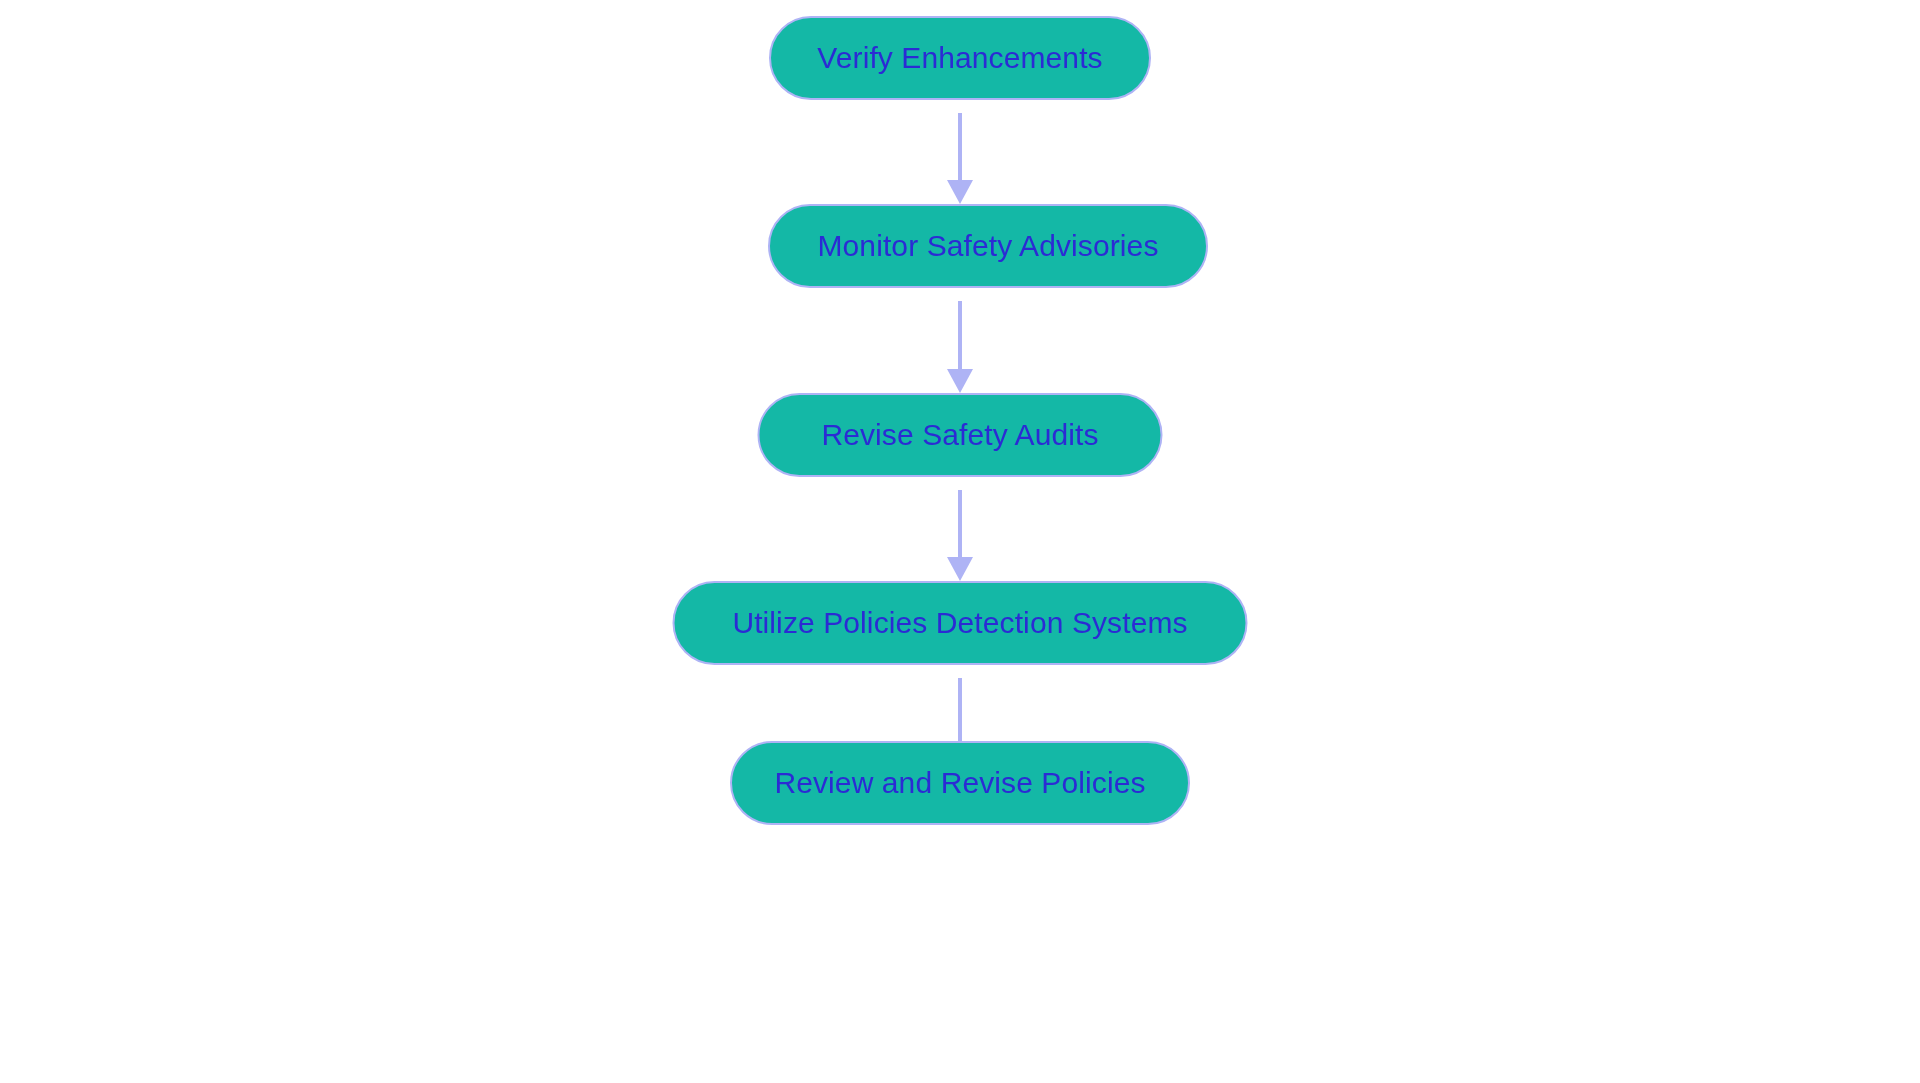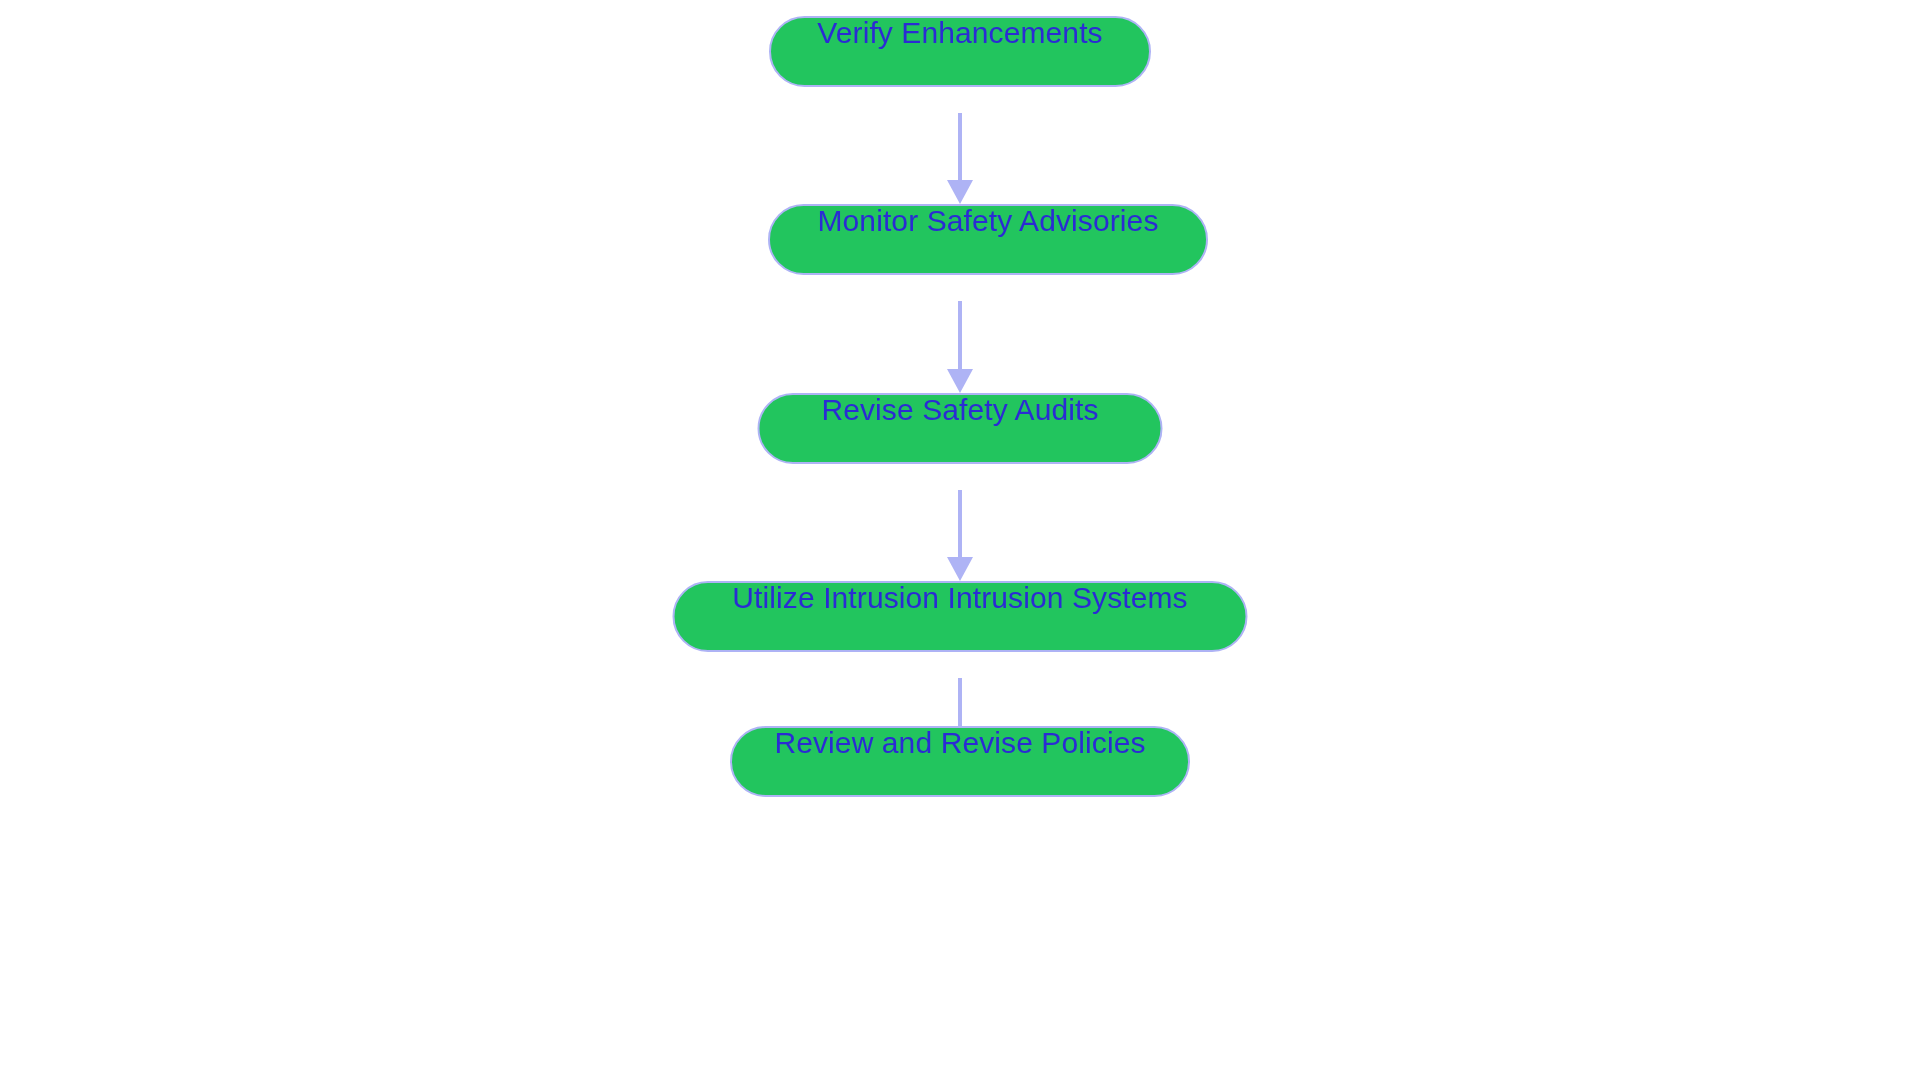--- a/index.html
+++ b/index.html
@@ -19,46 +19,46 @@
     position: relative;
     width: 1920px;
     height: 1083px;
     background: #ffffff;
   }
 
   
   .node {
     position: absolute;
     box-sizing: border-box;
-    height: 71px;
+    height: 84px;
     transform: translateX(-50%);
-    background: #22c55e;
+    background: #14b8a6;
     border: 2px solid #aeb3f5;
     border-radius: 60px;
     display: flex;
-    align-items: flex-start;
+    align-items: center;
     justify-content: center;
     z-index: 2;
   }
   .node-label {
     color: #2b2bd4;
     font-family: "Liberation Sans", sans-serif;
     font-size: 30px;
     font-weight: 400;
     line-height: 1;
     letter-spacing: 0.1px;
     white-space: nowrap;
     text-align: center;
   }
 
   .node-1 { left: 960px; top: 16px;  width: 382px; }
   .node-2 { left: 988px; top: 204px; width: 440px; }
   .node-3 { left: 960px; top: 393px; width: 405px; }
   .node-4 { left: 960px; top: 581px; width: 575px; }
-  .node-5 { left: 960px; top: 726px; width: 460px; }
+  .node-5 { left: 960px; top: 741px; width: 460px; }
 
   
   .connector {
     position: absolute;
     left: 960px;
     transform: translateX(-50%);
     width: 26px;
     z-index: 1;
   }
   .connector .shaft {
@@ -116,21 +116,21 @@
   <div class="node node-3">
     <span class="node-label">Revise Safety Audits</span>
   </div>
 
   <div class="connector connector-3">
     <div class="shaft"></div>
     <div class="head"></div>
   </div>
 
   <div class="node node-4">
-    <span class="node-label">Utilize Intrusion Intrusion Systems</span>
+    <span class="node-label">Utilize Policies Detection Systems</span>
   </div>
 
   <div class="connector connector-4">
     <div class="shaft"></div>
     <div class="head"></div>
   </div>
 
   <div class="node node-5">
     <span class="node-label">Review and Revise Policies</span>
   </div>

